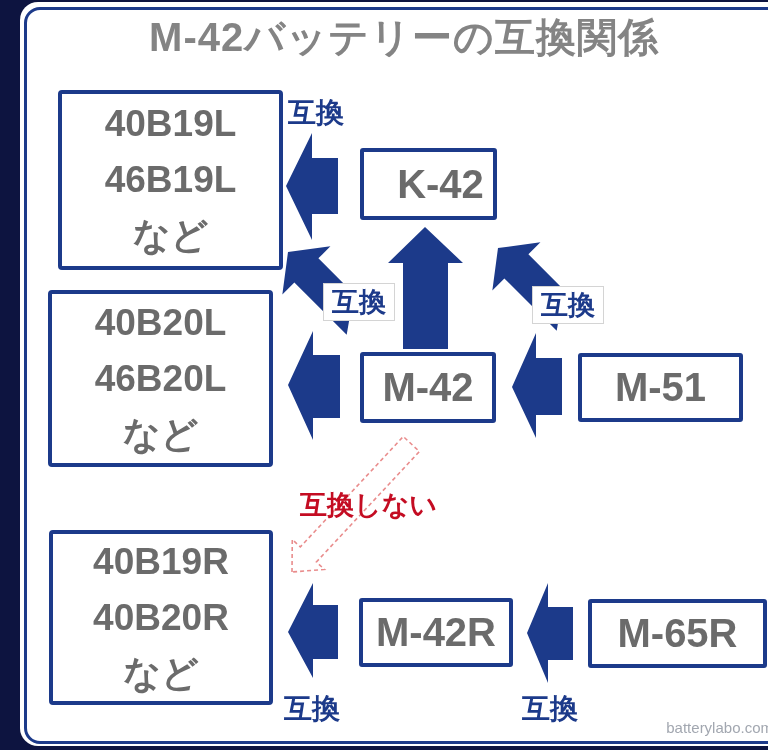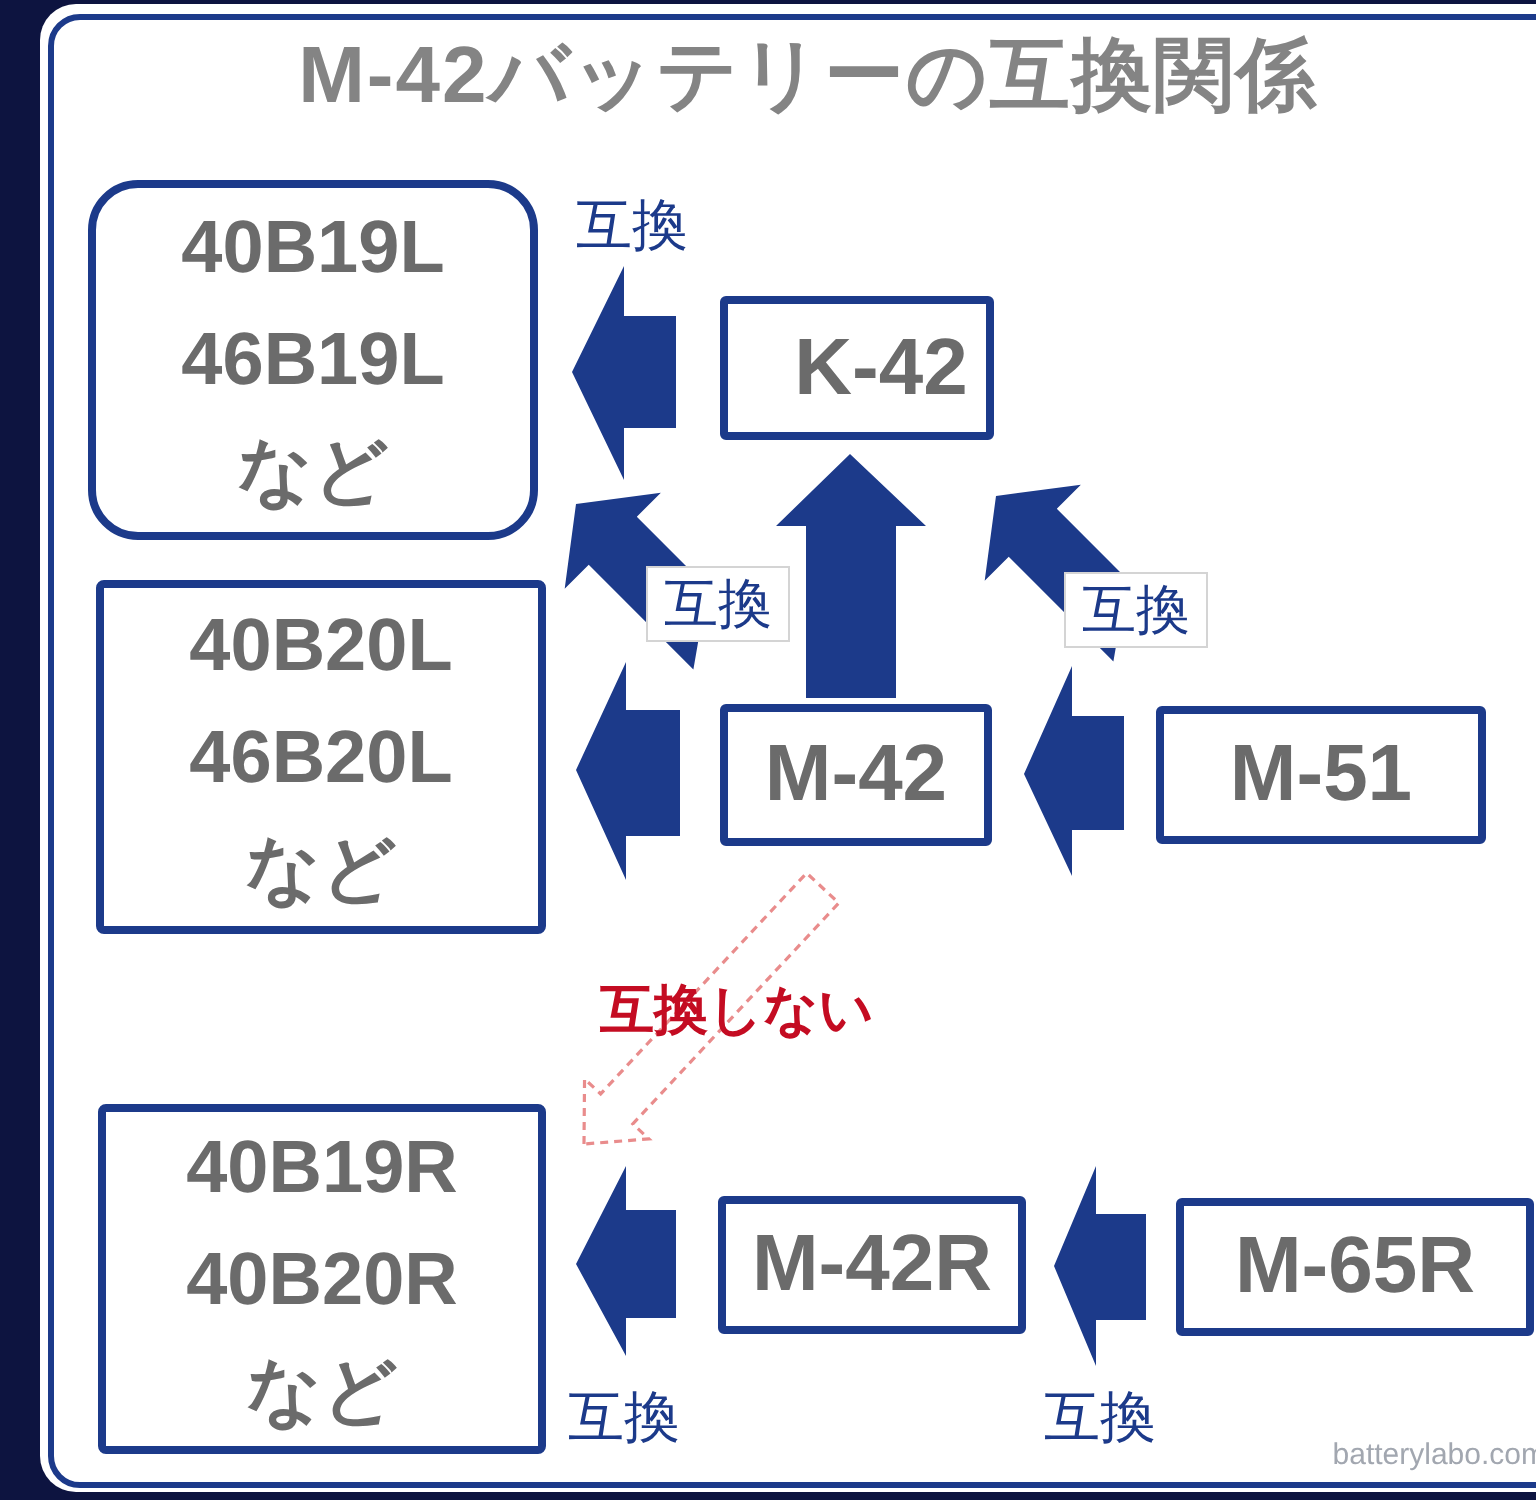--- a/index.html
+++ b/index.html
@@ -11,21 +11,21 @@
          font-size:40px;font-weight:bold;color:var(--title_gray);letter-spacing:1px;}
   svg.arrows{position:absolute;left:0;top:0;}
   svg.arrows polygon.solid{fill:var(--navy);}
   svg.arrows polygon.dashed{fill:none;stroke:var(--red_light);stroke-width:1.6;stroke-dasharray:4 3;}
   .bigbox{position:absolute;box-sizing:border-box;background:var(--card_bg);border:4px solid var(--navy);
           border-radius:4px;display:flex;flex-direction:column;align-items:center;justify-content:center;
           font-size:37px;font-weight:bold;color:var(--text_gray);line-height:56px;text-align:center;}
   .smallbox{position:absolute;box-sizing:border-box;background:var(--card_bg);border:4px solid var(--navy);
           border-radius:3px;display:flex;align-items:center;justify-content:center;
           font-size:40px;font-weight:bold;color:var(--text_gray);}
-  .compat{position:absolute;font-size:28px;font-weight:normal;color:var(--navy);white-space:nowrap;}
+  .compat{position:absolute;font-size:28px;font-weight:bold;color:var(--navy);white-space:nowrap;}
   .compat.boxed{box-sizing:border-box;background:var(--card_bg);border:1px solid var(--label_border);
           display:flex;align-items:center;justify-content:center;font-size:27px;}
   .notcompat{position:absolute;font-size:27px;font-weight:bold;color:var(--red);white-space:nowrap;}
   .watermark{position:absolute;font-size:15px;color:var(--watermark);}
 </style>
 </head>
 <body>
 
 <div class="stage">
   <div class="card"></div>
@@ -38,33 +38,33 @@
     <polygon class="solid" points="405,227 443,263 428,263 428,349 383,349 383,263 368,263"></polygon>
     <polygon class="solid" points="0,0 26,-34 26,-17 100,-17 88,0 100,17 26,17 26,34" transform="translate(268 252) rotate(45)"></polygon>
     <polygon class="solid" points="0,0 26,-34 26,-17 100,-17 88,0 100,17 26,17 26,34" transform="translate(478 248) rotate(45)"></polygon>
     <polygon class="solid" points="268,385 293,331 293,355 320,355 320,418 293,418 293,440"></polygon>
     <polygon class="solid" points="492,387 516,333 516,358 542,358 542,415 516,415 516,438"></polygon>
     <polygon class="dashed" points="0,0 24,-22 24,-11 175,-11 175,11 24,11 24,22" transform="translate(272 572) rotate(-47)"></polygon>
     <polygon class="solid" points="268,632 293,583 293,605 318,605 318,659 293,659 293,678"></polygon>
     <polygon class="solid" points="507,633 528,583 528,607 553,607 553,660 528,660 528,683"></polygon>
   </svg>
 
-  <div class="bigbox" style="left:24px;top:90px;width:225px;height:180px;border-radius:25px;">
+  <div class="bigbox" style="left:38px;top:90px;width:225px;height:180px;">
     <div>40B19L</div>
     <div>46B19L</div>
     <div>など</div>
   </div>
 
   <div class="bigbox" style="left:28px;top:290px;width:225px;height:177px;">
     <div>40B20L</div>
     <div>46B20L</div>
     <div>など</div>
   </div>
 
-  <div class="bigbox" style="left:29px;top:552px;width:224px;height:175px;">
+  <div class="bigbox" style="left:29px;top:530px;width:224px;height:175px;">
     <div>40B19R</div>
     <div>40B20R</div>
     <div>など</div>
   </div>
 
   <div class="smallbox" style="left:340px;top:148px;width:137px;height:72px;padding-left:24px;">K-42</div>
   <div class="smallbox" style="left:340px;top:352px;width:136px;height:71px;text-align:right;">M-42</div>
   <div class="smallbox" style="left:558px;top:353px;width:165px;height:69px;">M-51</div>
   <div class="smallbox" style="left:339px;top:598px;width:154px;height:69px;">M-42R</div>
   <div class="smallbox" style="left:568px;top:599px;width:179px;height:69px;">M-65R</div>

